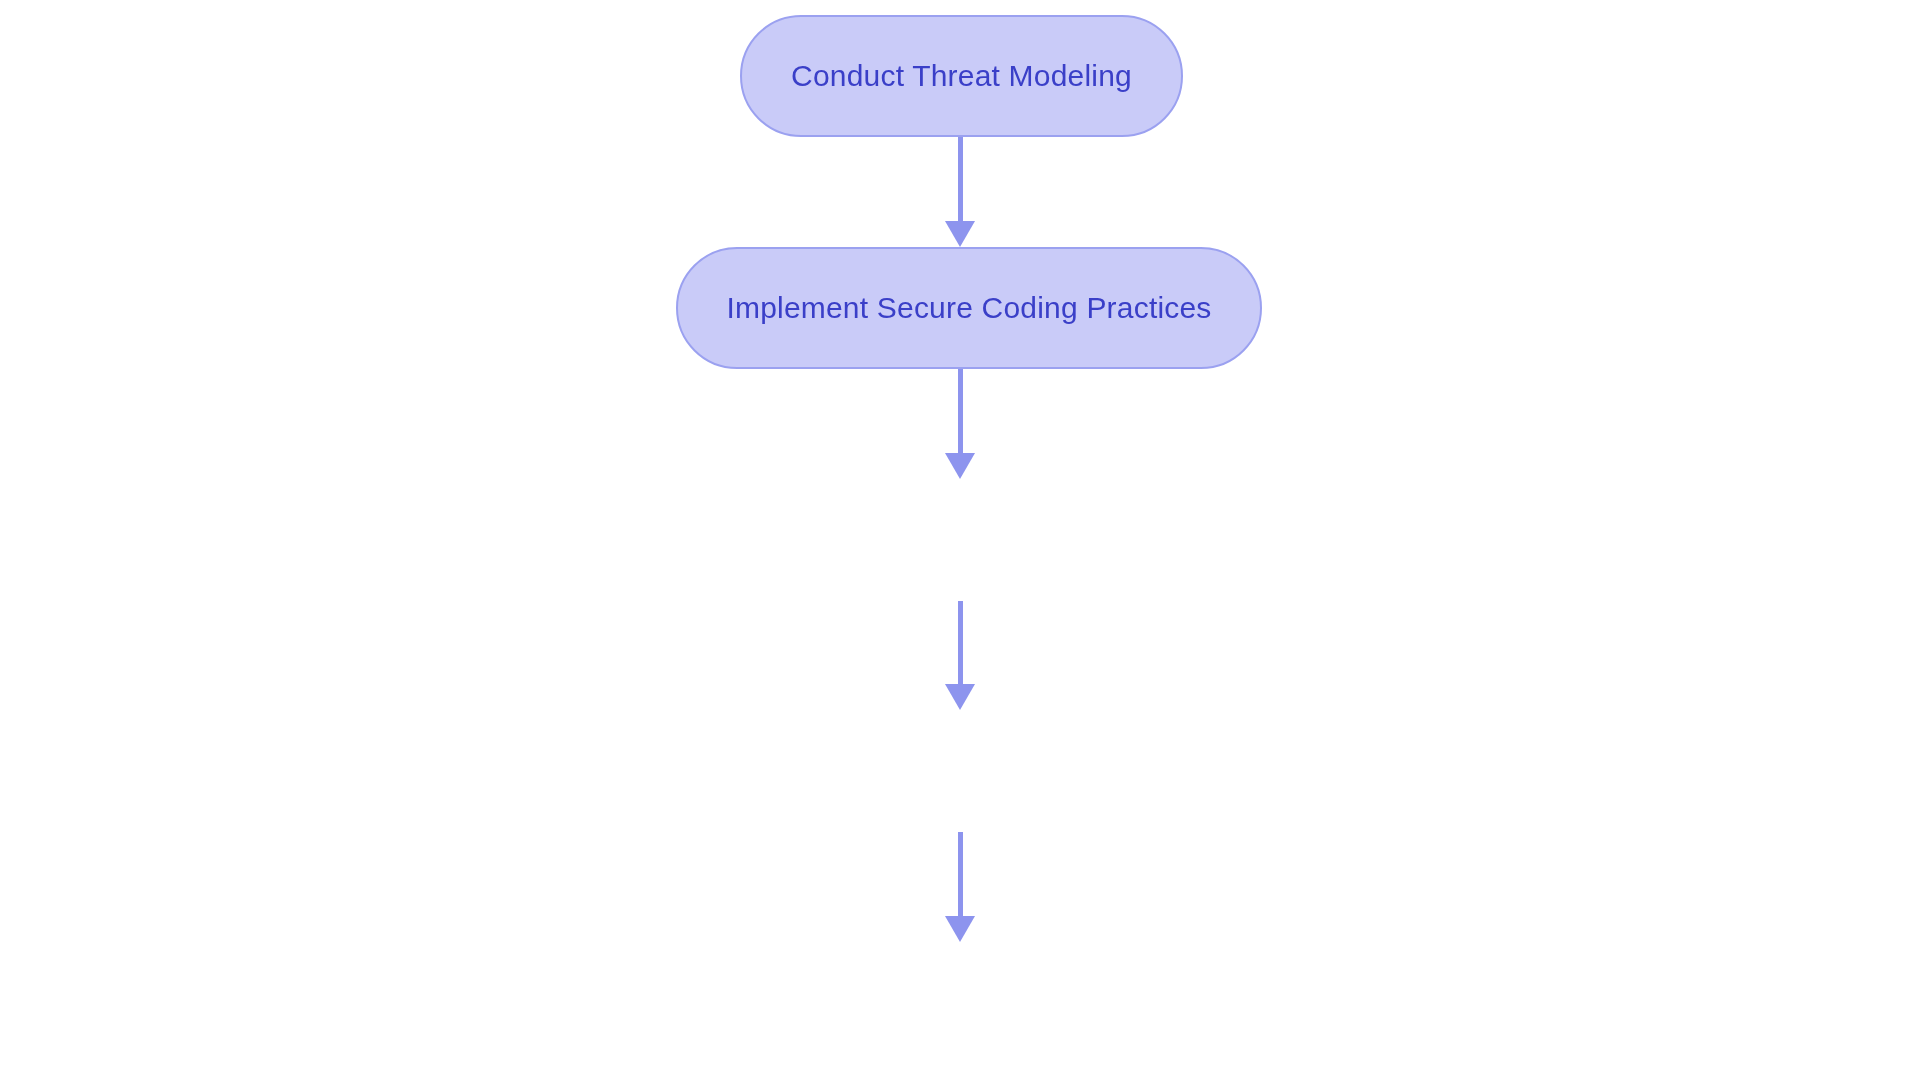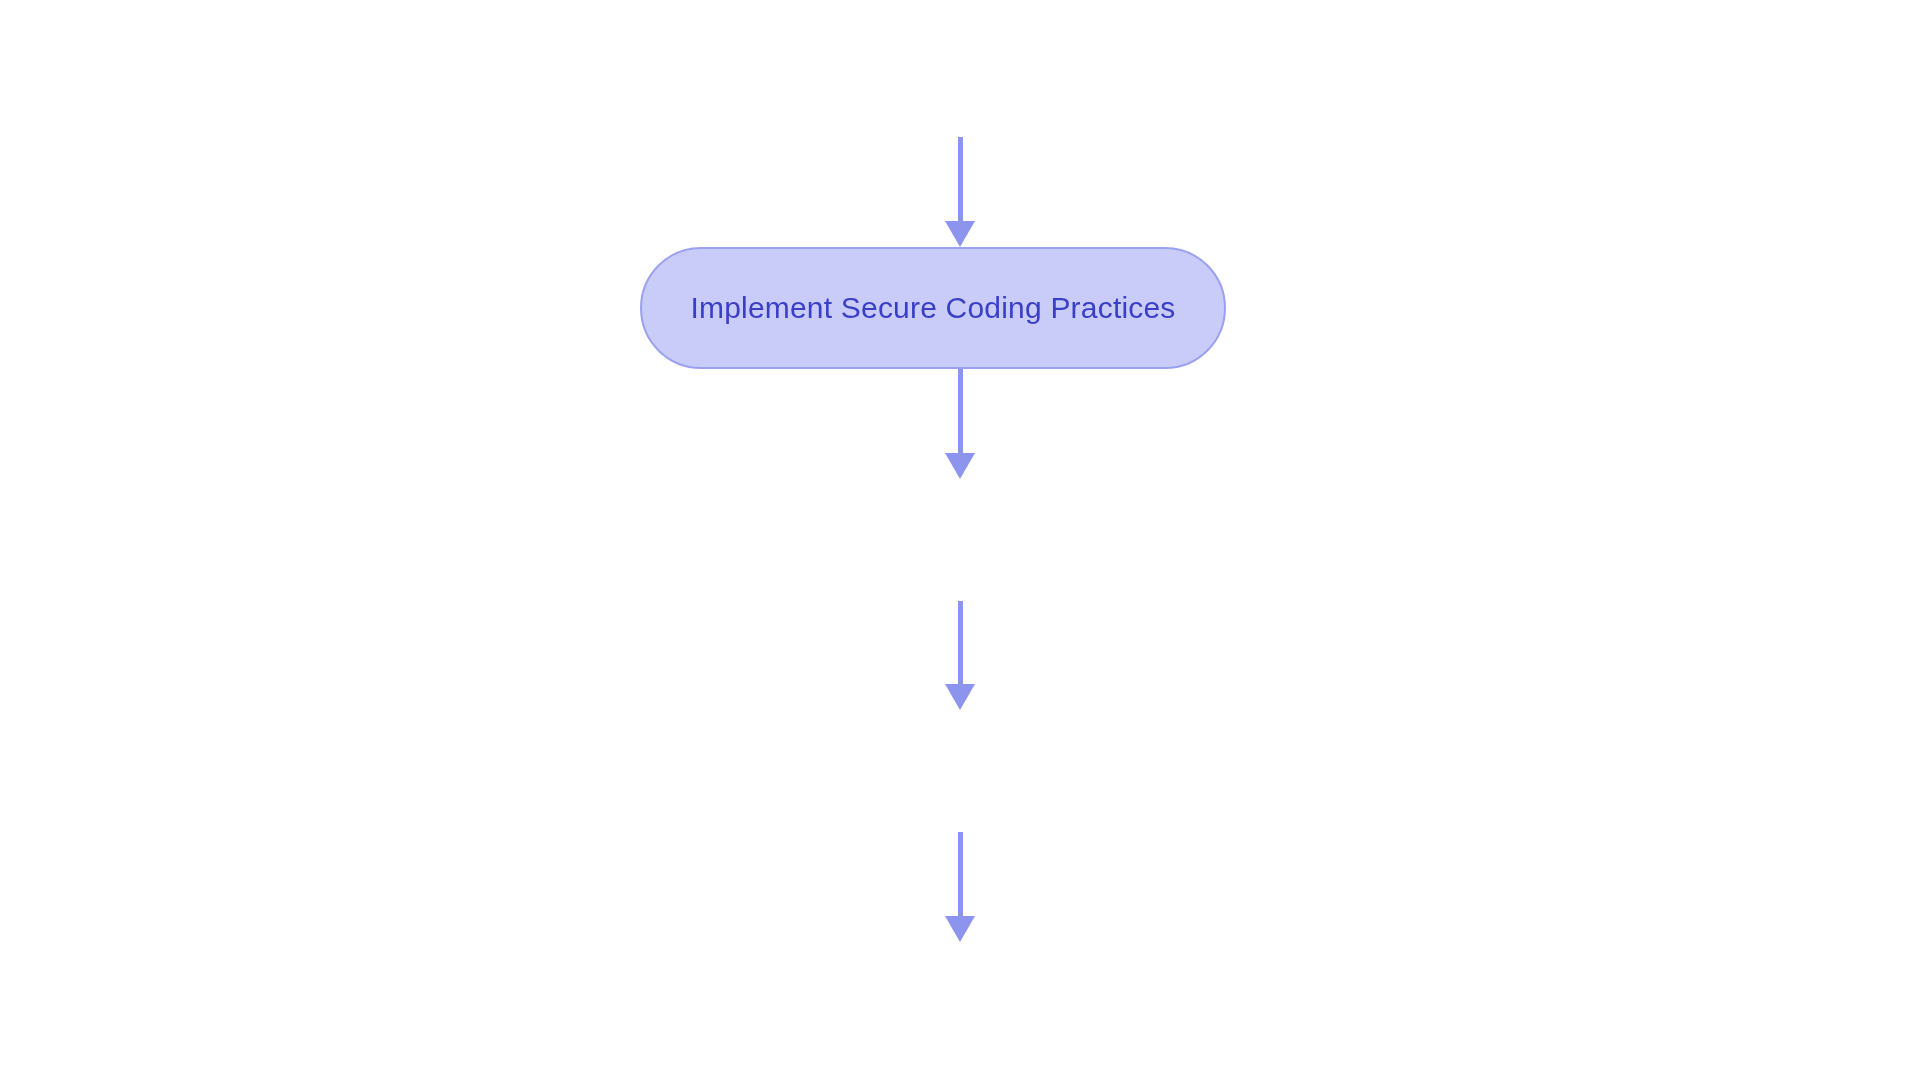--- a/index.html
+++ b/index.html
@@ -47,35 +47,38 @@
   }
   .edge-arrow .head {
     width: 0;
     height: 0;
     border-left: 15px solid transparent;
     border-right: 15px solid transparent;
     border-top: 26px solid #8d94ee;
   }
   
   #node-0 { left: 740px; top: 15px;  width: 443px; }
-  #node-1 { left: 640px; top: 247px; width: 586px; }
+  #node-1 { left: 676px; top: 247px; width: 586px; }
   #node-2 { left: 795px; top: 479px; width: 330px; }
   #node-3 { left: 707px; top: 710px; width: 505px; }
   #node-4 { left: 742px; top: 942px; width: 441px; }
   
   #edge-0 { left: 945px; top: 137px; height: 110px; }
   #edge-1 { left: 945px; top: 369px; height: 110px; }
   #edge-2 { left: 945px; top: 601px; height: 109px; }
   #edge-3 { left: 945px; top: 832px; height: 110px; }
 </style>
 </head>
 <body>
 
 <div class="canvas">
 
+  <div class="node" id="node-0">
+    <span class="label">Conduct Threat Modeling</span>
+  </div>
 
   <div class="edge-arrow" id="edge-0">
     <div class="shaft"></div>
     <div class="head"></div>
   </div>
 
   <div class="node" id="node-1">
     <span class="label">Implement Secure Coding Practices</span>
   </div>
 

